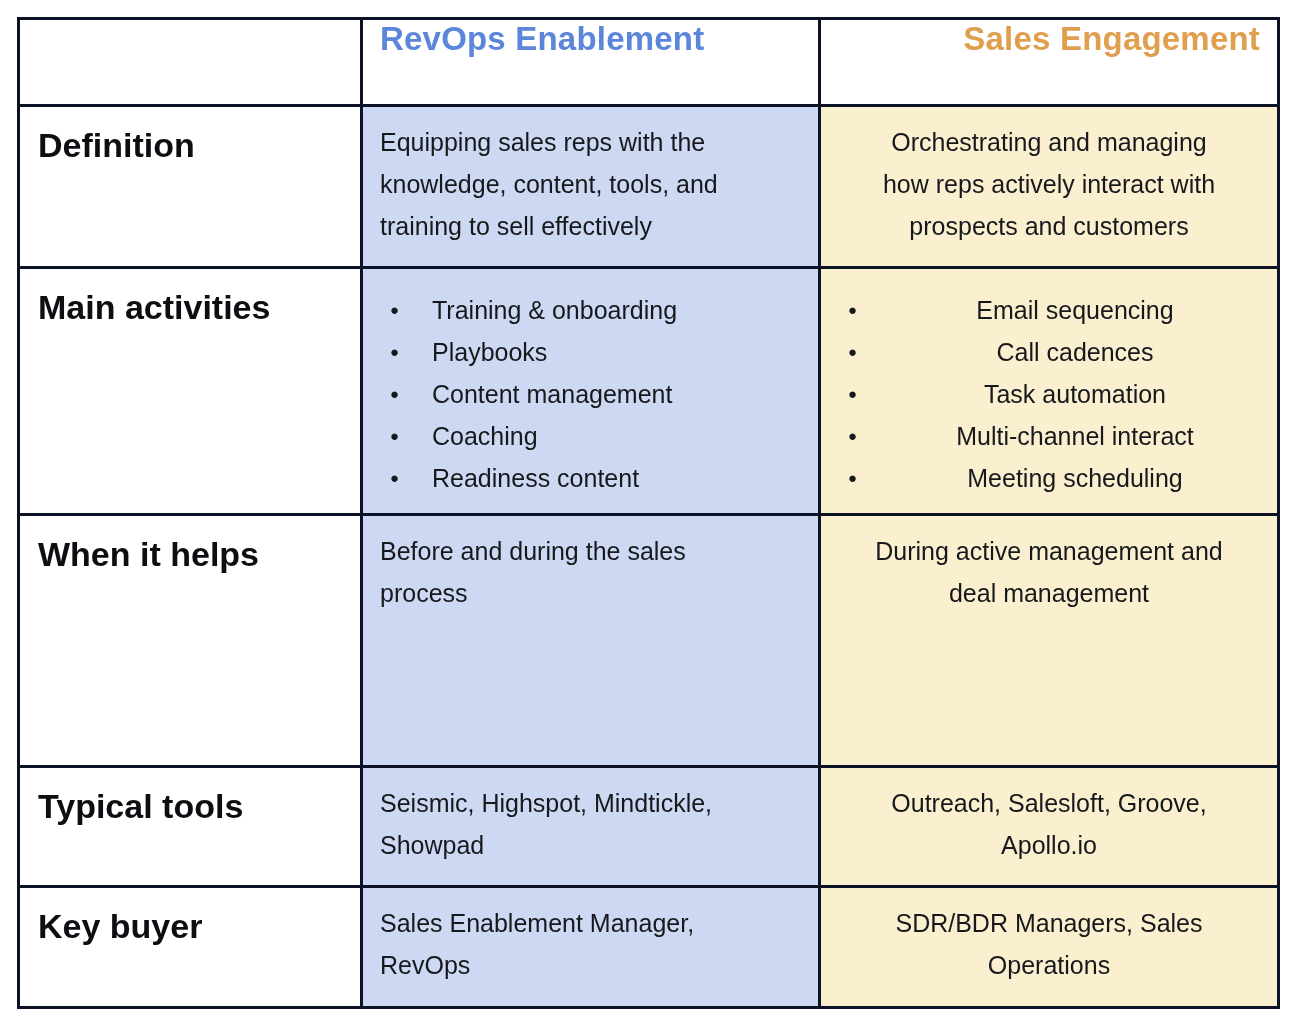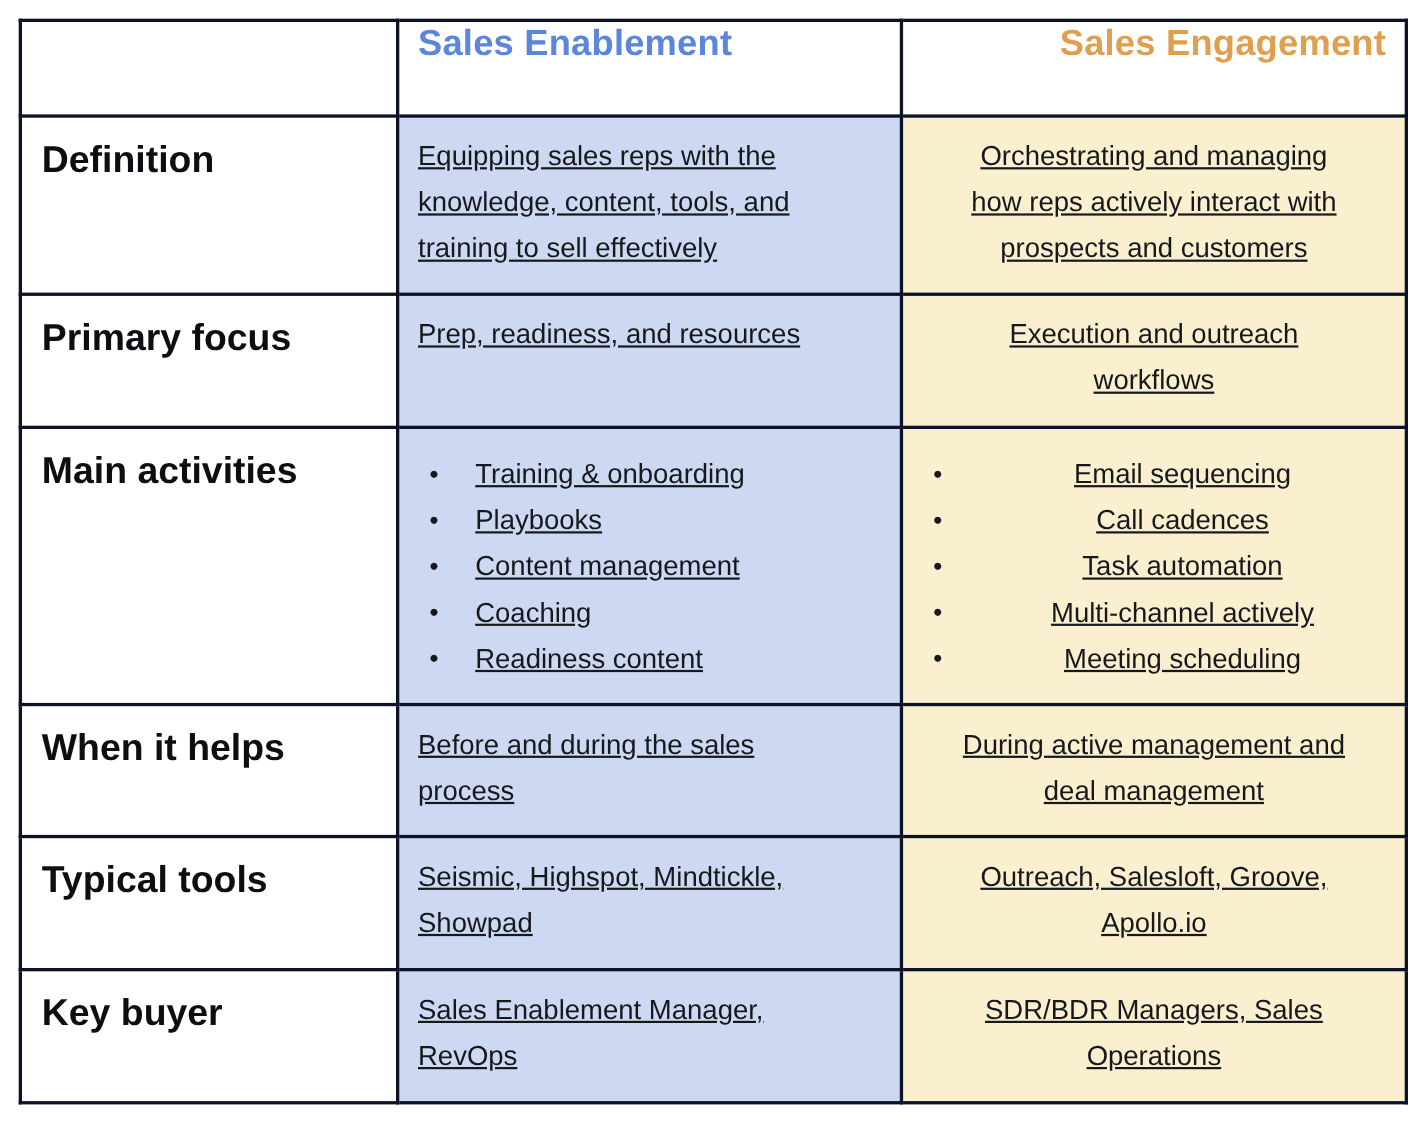--- a/index.html
+++ b/index.html
@@ -57,21 +57,20 @@
     font-weight:700;
     padding:19px 18px;
     vertical-align:top;
   }
   
   tbody td{
     font-size:25px;
     line-height:42px;
     color:var(--body_text);
     padding:14px 17px;
-    text-decoration:underline;
   }
   td.c-enb{background:var(--enablement_bg);}
   td.c-eng{background:var(--engagement_bg);text-align:center;}
   .cell-text{white-space:pre-line;}
   
   ul.blist{
     list-style:none;
     margin:6px 0 0 0;
     padding:0;
   }
@@ -101,65 +100,55 @@
 <div class="page">
   <table class="cmp">
     <colgroup>
       <col class="c-label">
       <col class="c-enb">
       <col class="c-eng">
     </colgroup>
     <thead>
       <tr>
         <th class="corner"></th>
-        <th class="h-enb">Sales Enablement</th>
+        <th class="h-enb">RevOps Enablement</th>
         <th class="h-eng">Sales Engagement</th>
       </tr>
     </thead>
     <tbody id="rows">
         <tr>
           <th scope="row">Definition</th>
           <td class="c-enb">
             <div class="cell-text">Equipping sales reps with the
 knowledge, content, tools, and
 training to sell effectively</div>
           </td>
           <td class="c-eng">
             <div class="cell-text">Orchestrating and managing
 how reps actively interact with
 prospects and customers</div>
           </td>
         </tr>
         <tr>
-          <th scope="row">Primary focus</th>
-          <td class="c-enb">
-            <div class="cell-text">Prep, readiness, and resources</div>
-          </td>
-          <td class="c-eng">
-            <div class="cell-text">Execution and outreach
-workflows</div>
-          </td>
-        </tr>
-        <tr>
           <th scope="row">Main activities</th>
           <td class="c-enb">
             <ul class="blist">
               <li><span class="bullet">●</span><span>Training &amp; onboarding</span></li>
               <li><span class="bullet">●</span><span>Playbooks</span></li>
               <li><span class="bullet">●</span><span>Content management</span></li>
               <li><span class="bullet">●</span><span>Coaching</span></li>
               <li><span class="bullet">●</span><span>Readiness content</span></li>
             </ul>
           </td>
           <td class="c-eng">
             <ul class="blist">
               <li><span class="bullet">●</span><span>Email sequencing</span></li>
               <li><span class="bullet">●</span><span>Call cadences</span></li>
               <li><span class="bullet">●</span><span>Task automation</span></li>
-              <li><span class="bullet">●</span><span>Multi-channel actively</span></li>
+              <li><span class="bullet">●</span><span>Multi-channel interact</span></li>
               <li><span class="bullet">●</span><span>Meeting scheduling</span></li>
             </ul>
           </td>
         </tr>
         <tr>
           <th scope="row">When it helps</th>
           <td class="c-enb">
             <div class="cell-text">Before and during the sales
 process</div>
           </td>

